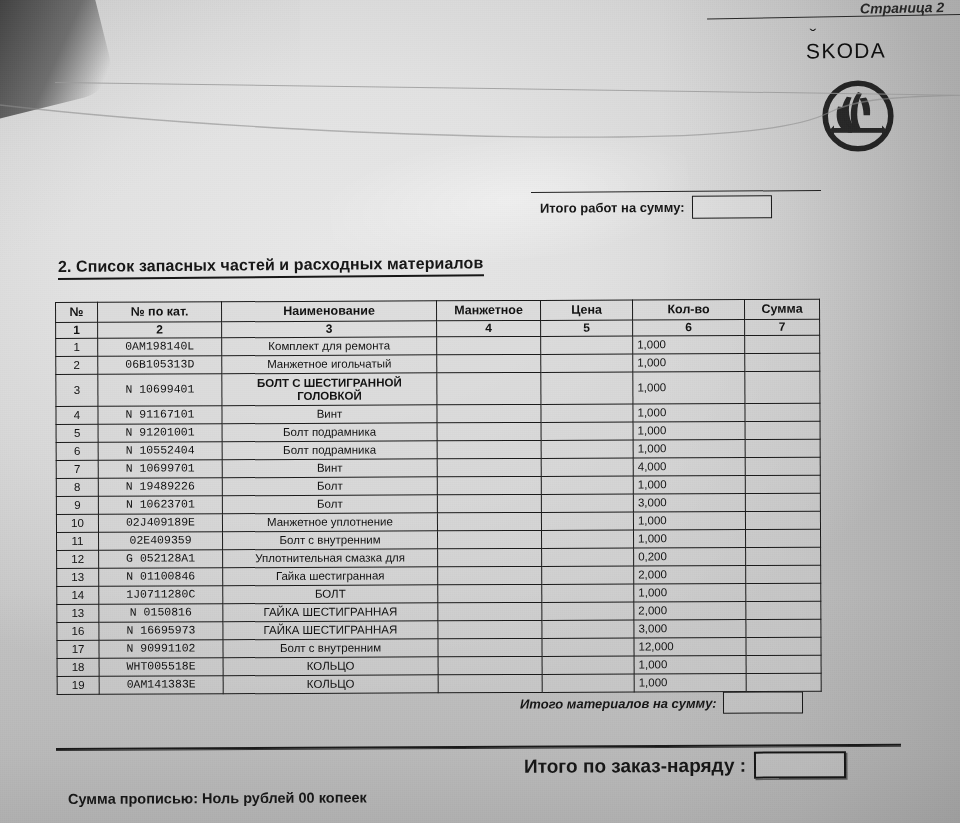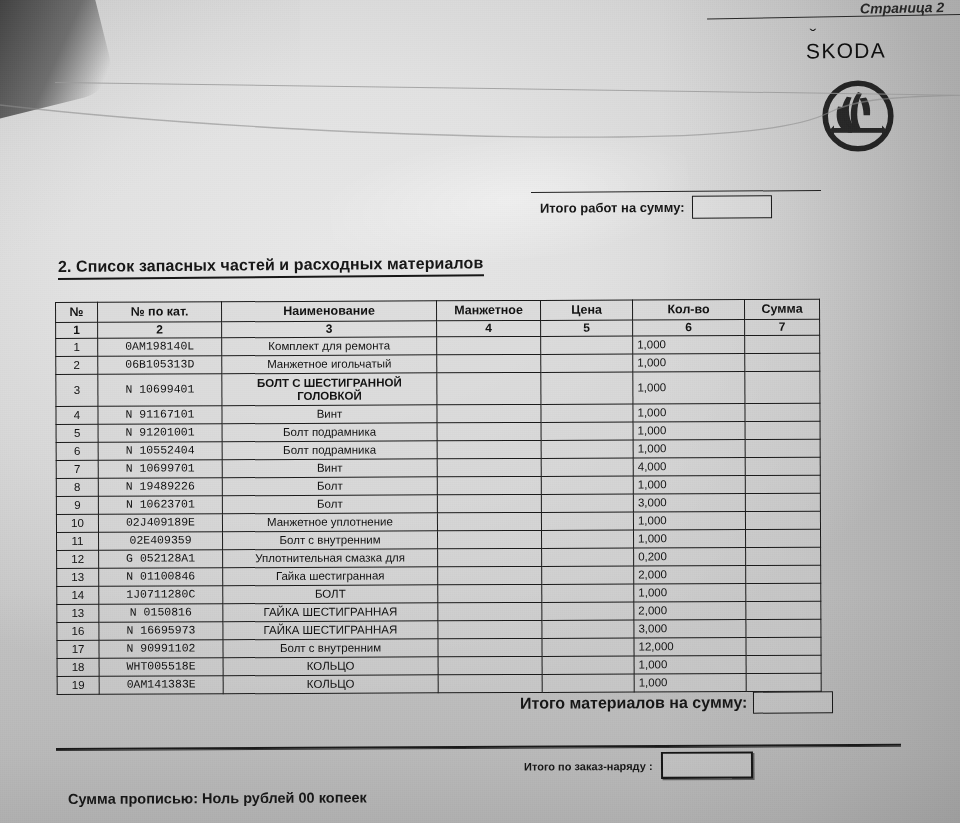--- a/index.html
+++ b/index.html
@@ -229,22 +229,23 @@
   
   #materials-total-row {
     position: absolute;
     left: 520px; top: 692px;
     display: flex;
     align-items: center;
     transform: rotate(-0.25deg);
   }
   #materials-total-label {
     position: static;
-    font-size: 16px;
+    font-size: 13px;
     padding-right: 6px;
+    font-style: italic;
   }
   #materials-total-box {
     width: 78px;
     height: 20px;
     border: 1.6px solid #1d1d1d;
     background: rgba(255,255,255,0.12);
   }
 
   
   #order-rule {
@@ -258,21 +259,21 @@
   }
   #order-total-row {
     position: absolute;
     left: 524px; top: 752px;
     display: flex;
     align-items: center;
     transform: rotate(-0.3deg);
   }
   #order-total-label {
     position: static;
-    font-size: 11px;
+    font-size: 19px;
     padding-right: 8px;
   }
   #order-total-box {
     width: 88px;
     height: 23px;
     border: 2px solid #1a1a1a;
     box-shadow: 1.5px 1.5px 0 rgba(30,30,30,0.55);
     background: rgba(255,255,255,0.12);
   }
 

